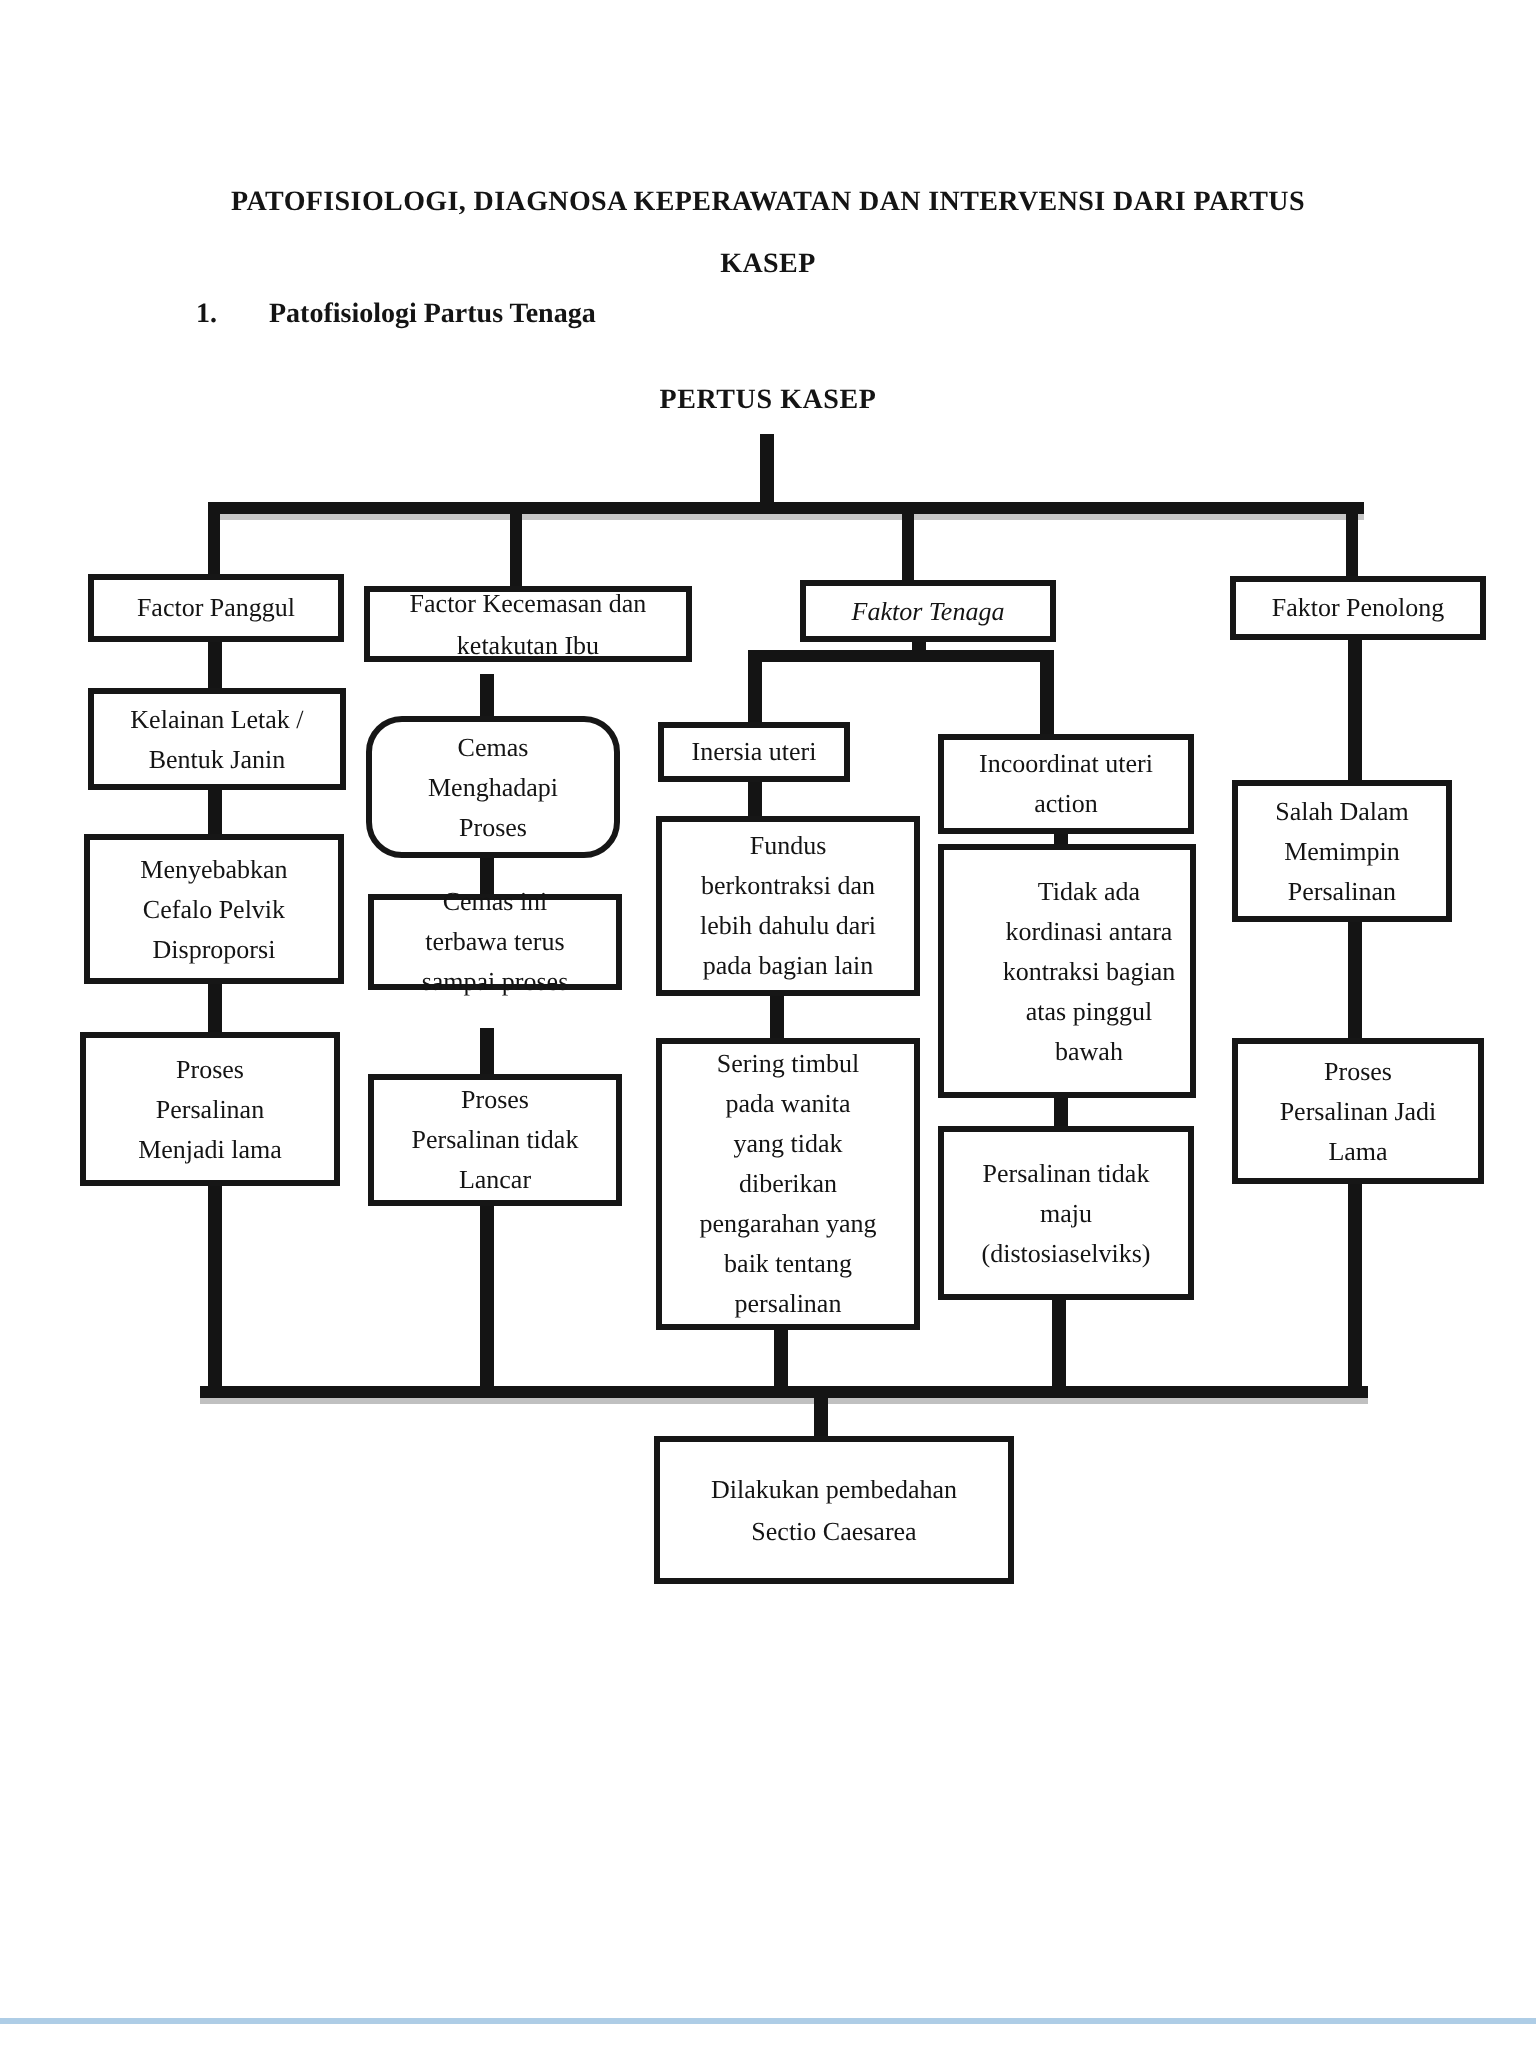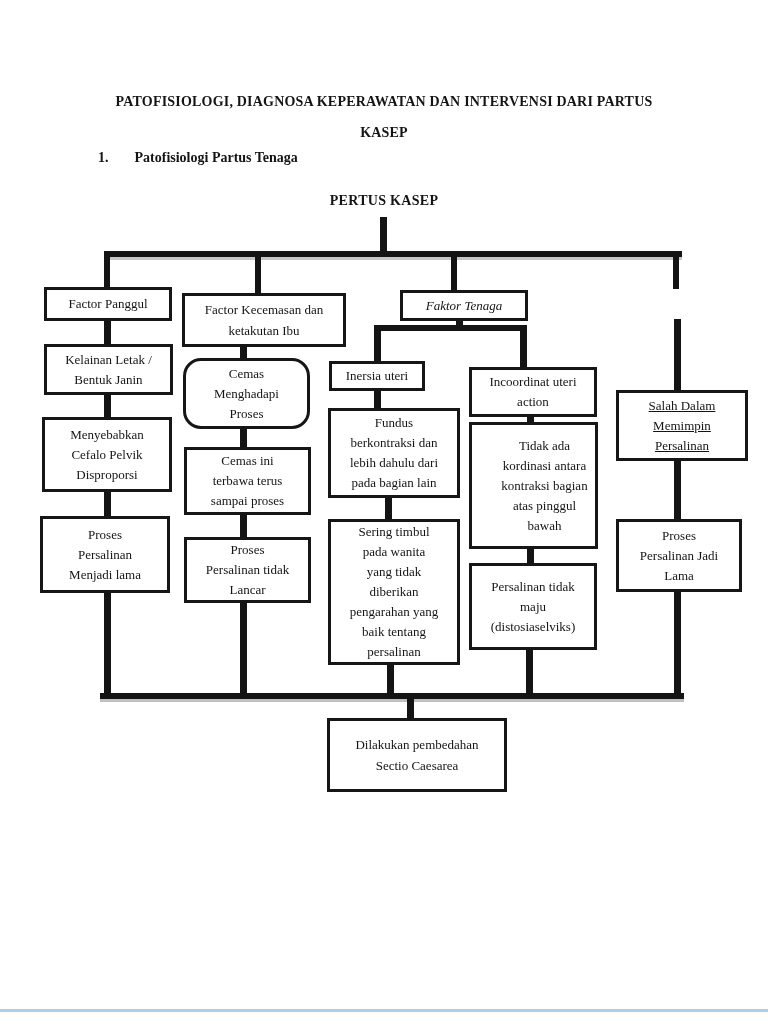--- a/index.html
+++ b/index.html
@@ -20,36 +20,36 @@
     position:absolute;border:3px solid #161616;background:#ffffff;
     display:flex;align-items:center;justify-content:center;text-align:center;
     font-size:13px;line-height:20px;white-space:pre-line;box-sizing:border-box;
     padding:1px 2px;
   }
   .n-fp  {left:44px;  top:287px; width:128px; height:34px;}
   .n-kl  {left:44px;  top:344px; width:129px; height:51px;}
   .n-mc  {left:42px;  top:417px; width:130px; height:75px;}
   .n-ppl {left:40px;  top:516px; width:130px; height:77px;}
 
-  .n-fk  {left:182px; top:293px; width:164px; height:54px; line-height:21px;}
+  .n-fk  {left:182px; top:293px; width:164px; height:38px; line-height:21px;}
   .n-cm  {left:183px; top:358px; width:127px; height:71px;border-radius:18px;}
-  .n-ct  {left:184px; top:447px; width:127px; height:68px;}
+  .n-ct  {left:184px; top:447px; width:127px; height:48px;}
   .n-ptl {left:184px; top:537px; width:127px; height:66px;}
 
   .n-ft  {left:400px; top:290px; width:128px; height:31px;font-style:italic;}
   .n-iu  {left:329px; top:361px; width:96px;  height:30px;text-align:right;}
   .n-fb  {left:328px; top:408px; width:132px; height:90px;}
   .n-st  {left:328px; top:519px; width:132px; height:146px;}
 
   .n-ic  {left:469px; top:367px; width:128px; height:50px;}
   .n-tk  {left:469px; top:422px; width:129px; height:127px;padding-left:24px;}
   .n-pm  {left:469px; top:563px; width:128px; height:87px;}
 
   .n-fpe {left:615px; top:288px; width:128px; height:32px;}
-  .n-sd  {left:616px; top:390px; width:132px; height:71px;text-decoration:underline;}
+  .n-sd  {left:616px; top:390px; width:110px; height:71px;}
   .n-pjl {left:616px; top:519px; width:126px; height:73px;}
 
   .n-sc  {left:327px; top:718px; width:180px; height:74px; line-height:21px;text-align:center;}
   
   .conn{position:absolute;background:#141414;}
   .c-root-stem {left:380px;top:217px;width:7px;height:37px;}
   .c-top-h     {left:104px;top:251px;width:578px;height:6px;box-shadow:0 3px 0 rgba(130,130,130,.45);}
   .c-stub1     {left:104px;top:251px;width:6px;height:37px;}
   .c-stub2     {left:255px;top:251px;width:6px;height:43px;}
   .c-stub3     {left:451px;top:251px;width:6px;height:40px;}
@@ -175,20 +175,21 @@
 action</div>
   <div class="node n-tk">Tidak ada
 kordinasi antara
 kontraksi bagian
 atas pinggul
 bawah</div>
   <div class="node n-pm">Persalinan tidak
 maju
 (distosiaselviks)</div>
 
+  <div class="node n-fpe">Faktor Penolong</div>
   <div class="node n-sd">Salah Dalam
 Memimpin
 Persalinan</div>
   <div class="node n-pjl">Proses
 Persalinan Jadi
 Lama</div>
 
   <div class="node n-sc">Dilakukan pembedahan
 Sectio Caesarea</div>
 

